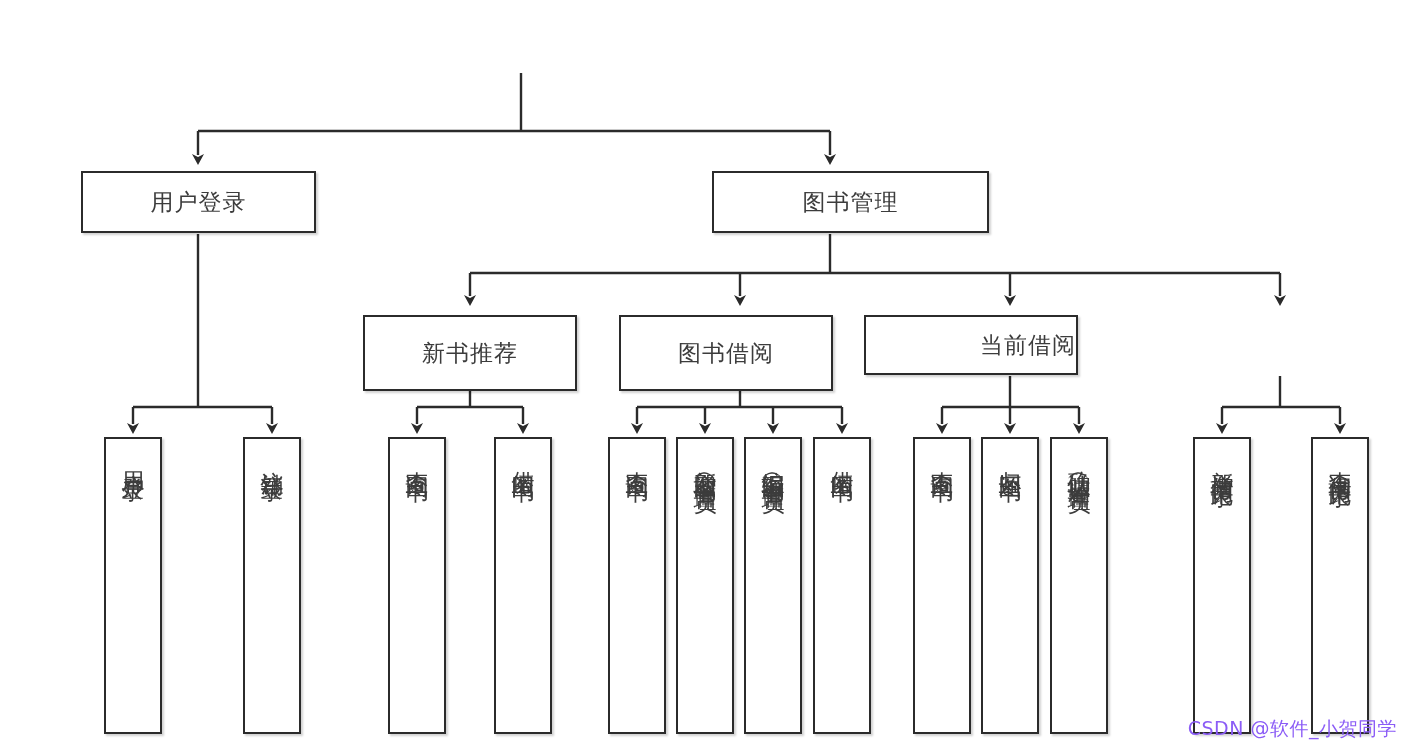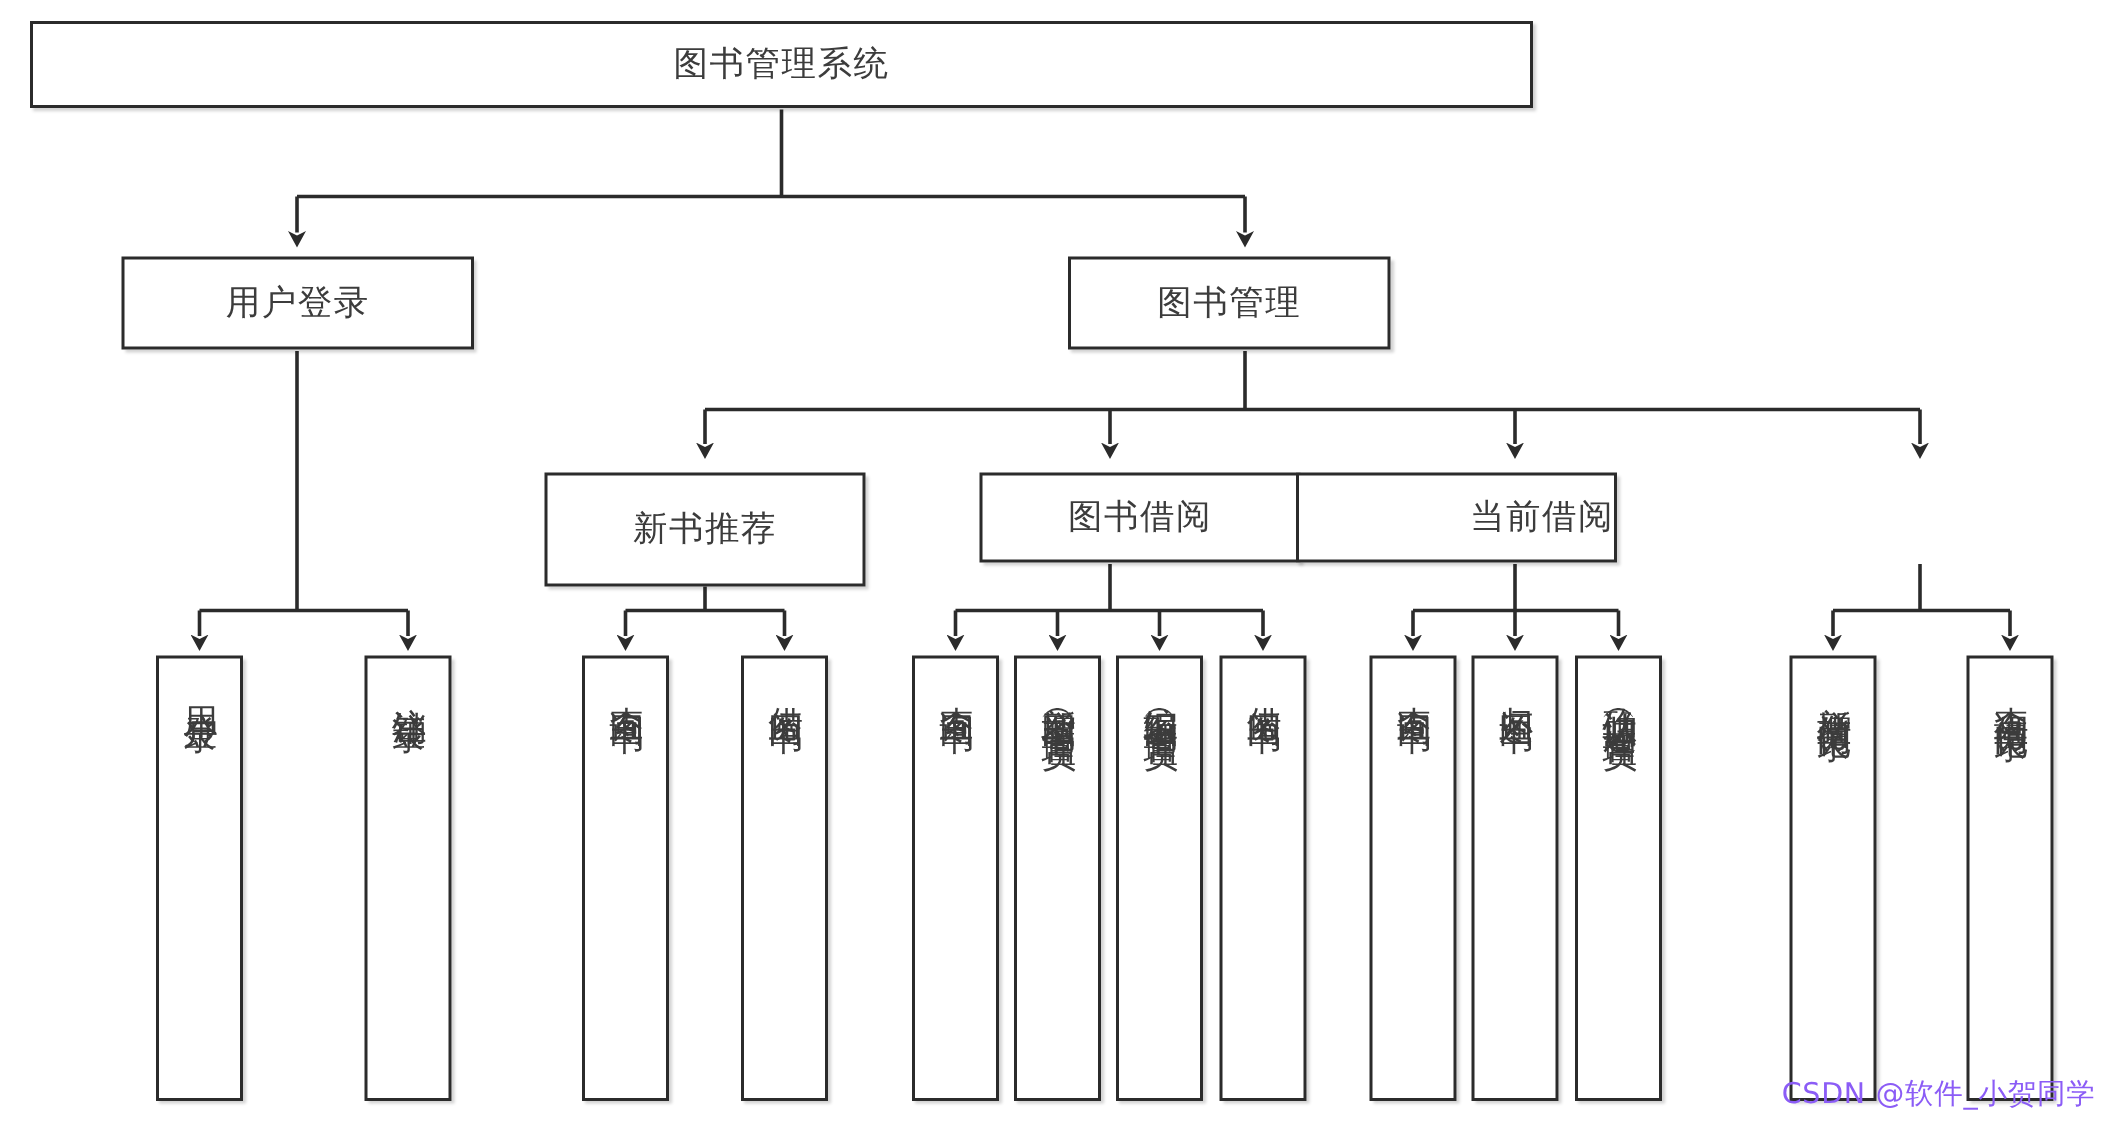--- a/index.html
+++ b/index.html
@@ -116,35 +116,32 @@
       <path d="M1010,407 L1010,424" marker-end="url(#arrow)"></path>
       <path d="M1079,407 L1079,424" marker-end="url(#arrow)"></path>
 
       <path d="M1280,376 L1280,407"></path>
       <path d="M1222,407 L1340,407"></path>
       <path d="M1222,407 L1222,424" marker-end="url(#arrow)"></path>
       <path d="M1340,407 L1340,424" marker-end="url(#arrow)"></path>
     </g>
   </svg>
 
-  <div class="node horiz" style="left:20px; top:14px; width:1002px; height:58px;">
-    <span>图书管理系统</span>
-  </div>
 
   <div class="node horiz" style="left:81px; top:171px; width:235px; height:62px;">
     <span>用户登录</span>
   </div>
-  <div class="node horiz" style="left:712px; top:171px; width:215px; height:62px;">
+  <div class="node horiz" style="left:712px; top:171px; width:277px; height:62px;">
     <span>图书管理</span>
   </div>
 
   <div class="node horiz" style="left:363px; top:315px; width:214px; height:76px;">
     <span>新书推荐</span>
   </div>
-  <div class="node horiz" style="left:653px; top:315px; width:214px; height:60px;">
+  <div class="node horiz" style="left:619px; top:315px; width:214px; height:76px;">
     <span>图书借阅</span>
   </div>
   <div class="node horiz" style="left:864px; top:315px; width:214px; height:60px;justify-content:flex-end;">
     <span>当前借阅</span>
   </div>
 
   <div class="node vert" style="left:104px; top:437px; width:58px; height:297px;">
     <span class="vlabel">用户登录</span>
   </div>
   <div class="node vert" style="left:243px; top:437px; width:58px; height:297px;">

